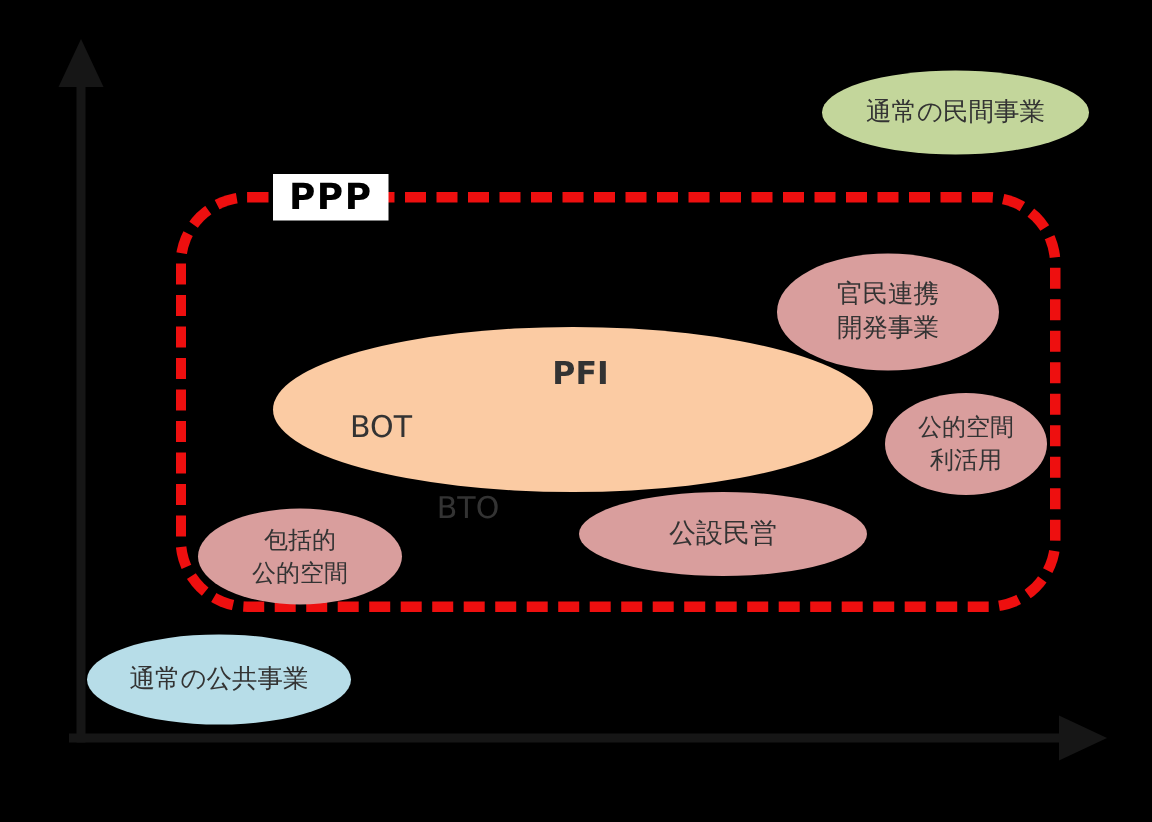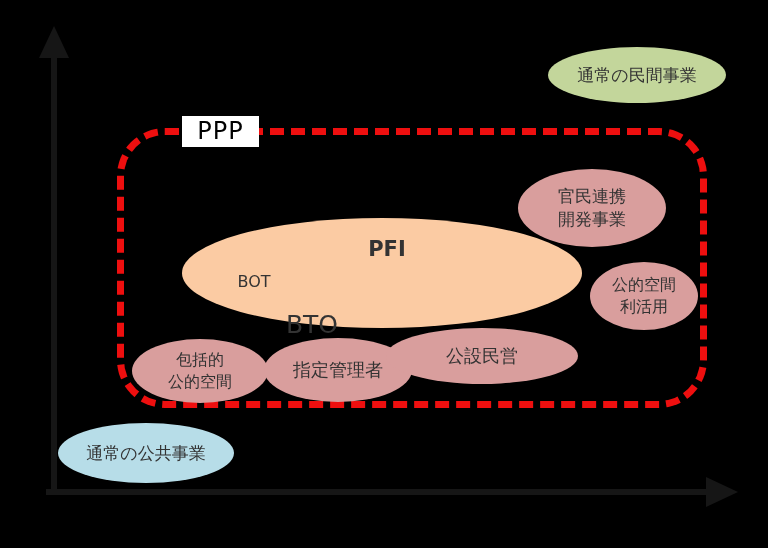--- a/index.html
+++ b/index.html
@@ -42,21 +42,21 @@
     border: 7px dashed #ee0f0f;
     border-radius: 48px;
     z-index: 1;
   }
   .ppp-label {
     position: absolute;
     left: 182px; top: 116px;
     width: 77px; height: 31px;
     background: #ffffff;
     color: #000000;
-    font-weight: normal;
+    font-weight: bold;
     font-size: 24px;
     line-height: 31px;
     text-align: center;
     z-index: 4;
     letter-spacing: 1px;
   }
   
   .bubble {
     position: absolute;
     border-radius: 50%;
@@ -86,22 +86,22 @@
   
   .pfi-inner {
     position: absolute;
     color: #333333;
     z-index: 3;
     white-space: pre-line;
     text-align: center;
     margin-top: 24px;
   }
   .pfi-title { left: 355px; top: 213px; width: 64px; font-size: 21px; font-weight: bold; }
-  .bot-label { left: 222px; top: 248px; width: 64px; font-size: 16px; }
-  .bto-label { left: 280px; top: 286px; width: 64px; font-size: 25px; }
+  .bot-label { left: 222px; top: 248px; width: 64px; font-size: 20px; }
+  .bto-label { left: 280px; top: 302px; width: 64px; font-size: 20px; }
   .concession-label { left: 355px; top: 250px; width: 224px; font-size: 17px; line-height: 1.45; }
 </style>
 </head>
 <body>
 
 <div class="stage">
 
   <div class="axis-part y-shaft"></div>
   <div class="y-head"></div>
   <div class="axis-part x-shaft"></div>
@@ -117,16 +117,15 @@
   <div class="pfi-inner pfi-title">PFI</div>
   <div class="pfi-inner bot-label">BOT</div>
   <div class="pfi-inner bto-label">BTO</div>
 
   <div class="bubble pink b-koteki">公的空間
 利活用</div>
   <div class="bubble pink b-kanmin">官民連携
 開発事業</div>
   <div class="bubble pink b-hokatsu">包括的
 公的空間</div>
-  <div class="bubble pink b-shitei">指定管理者</div>
   <div class="bubble pink b-kosetsu">公設民営</div>
 
 </div>
 
 </body></html>

